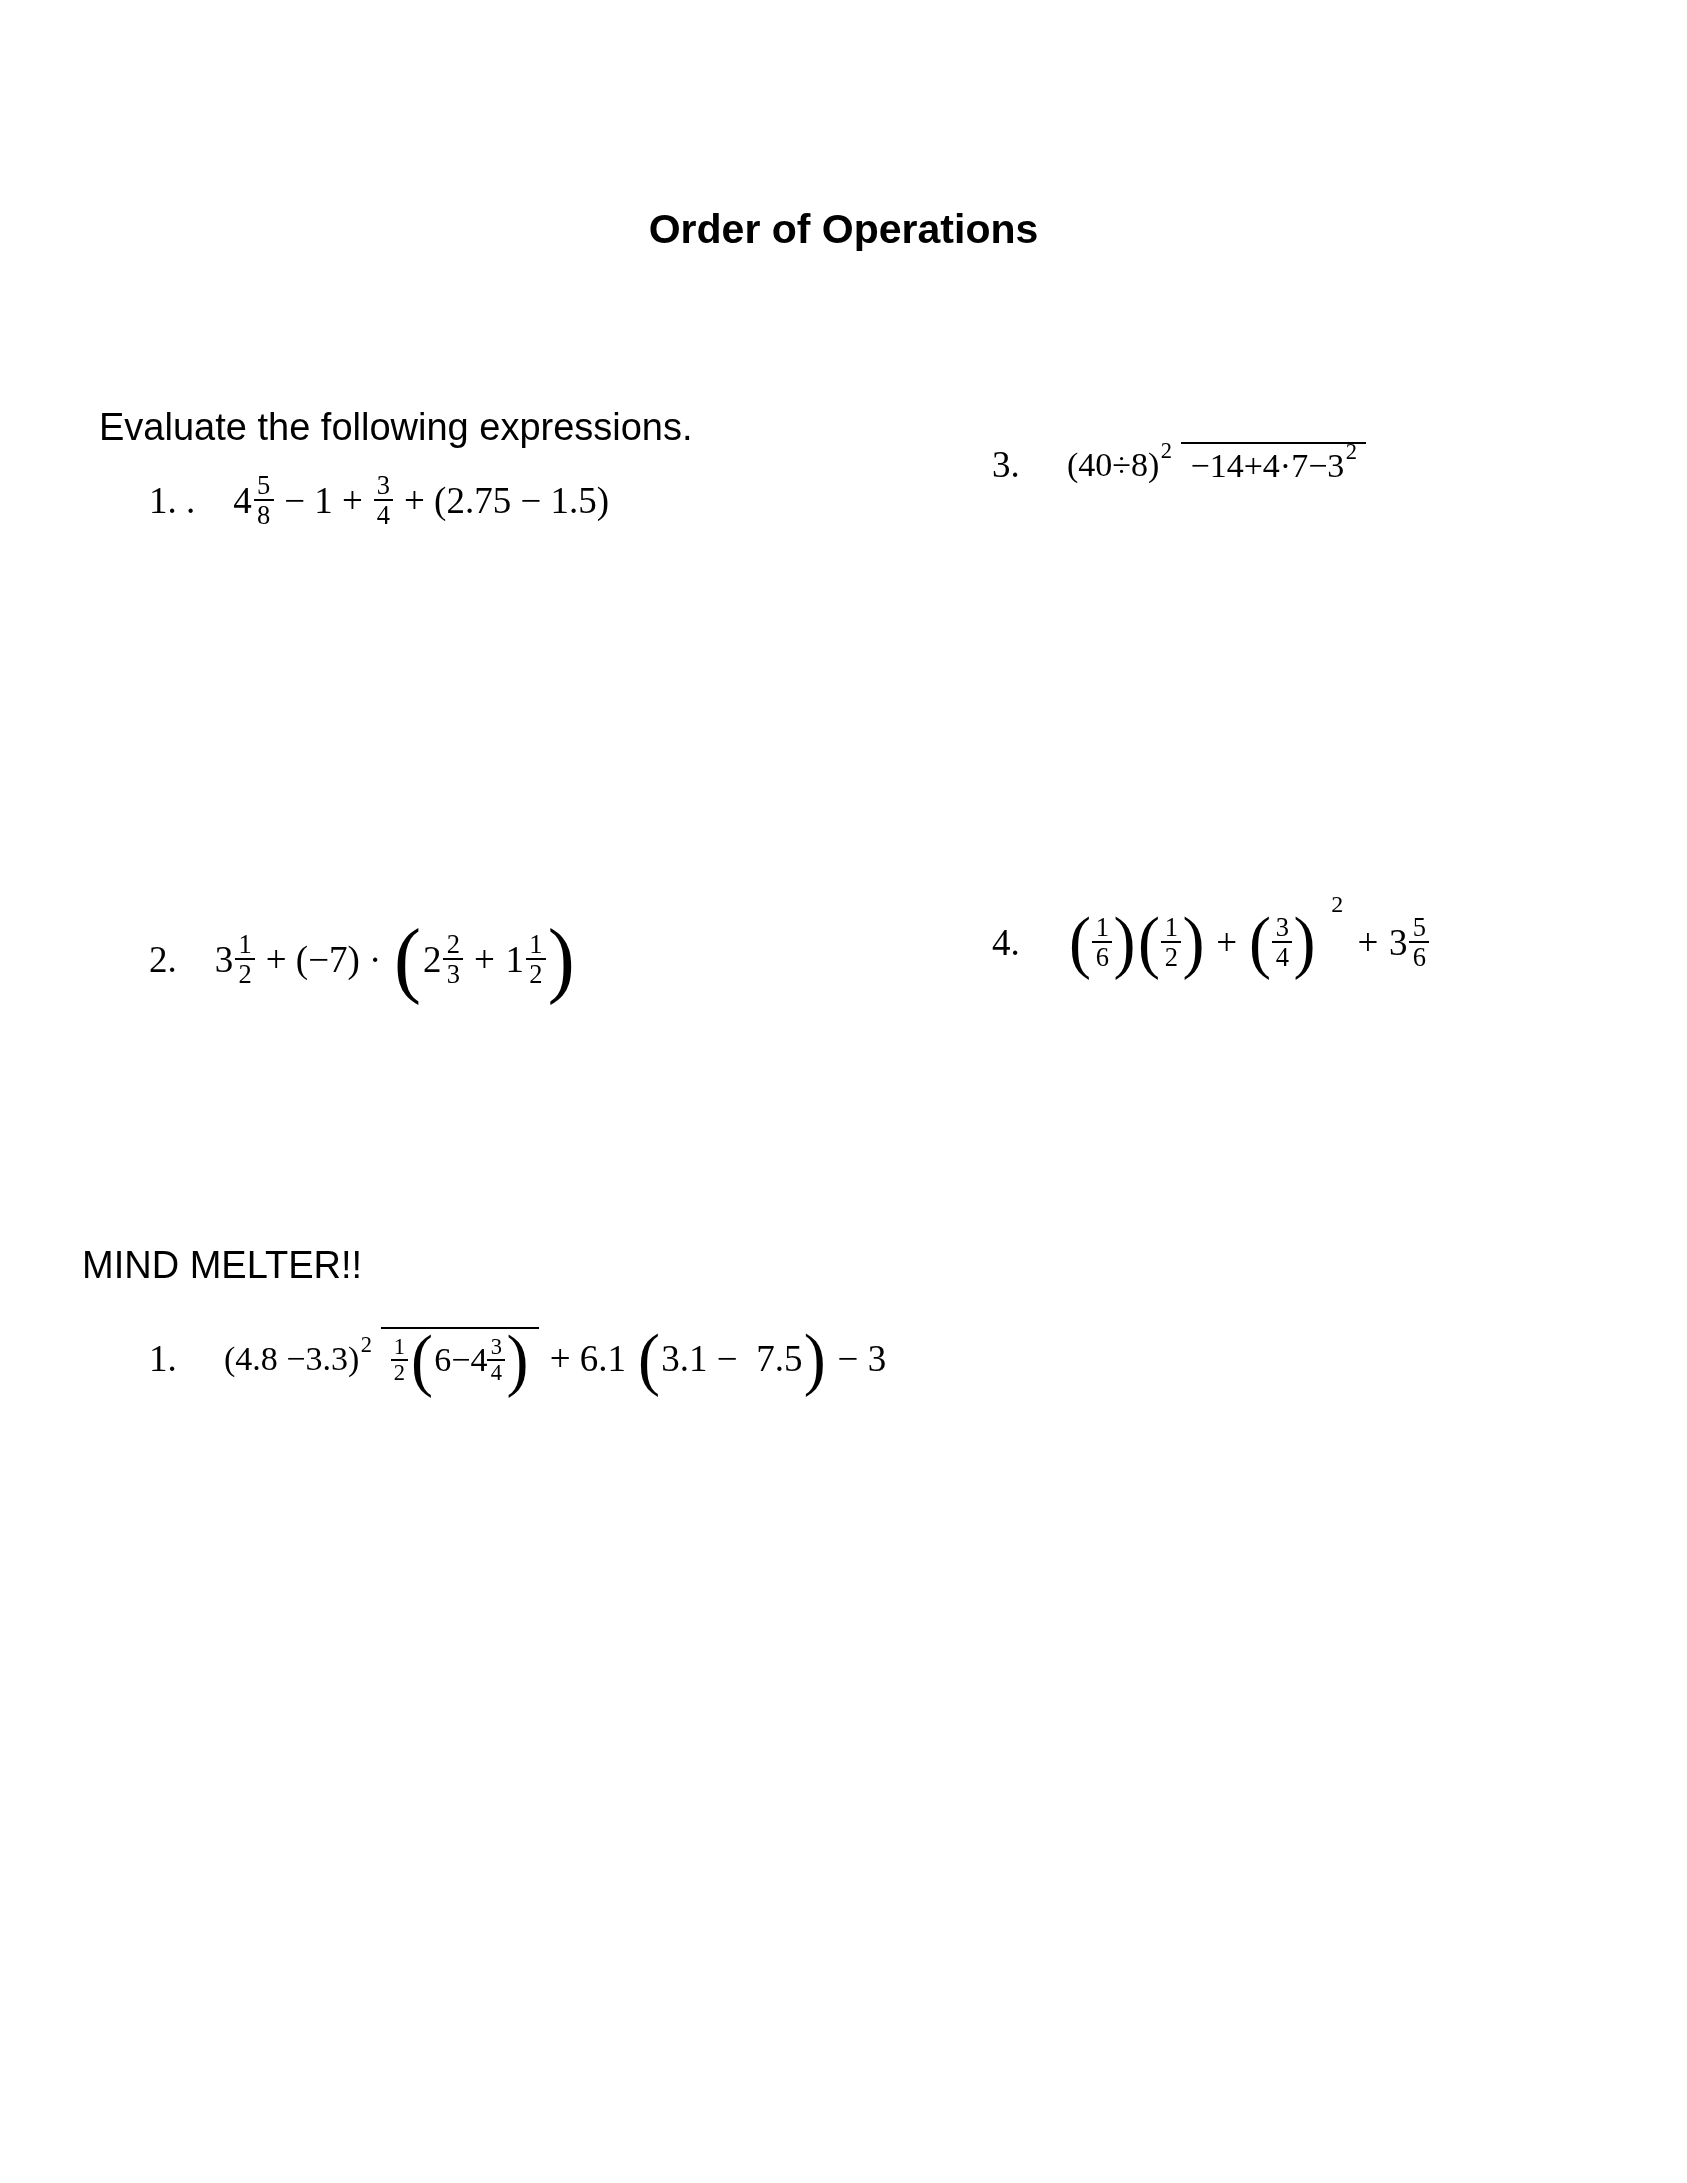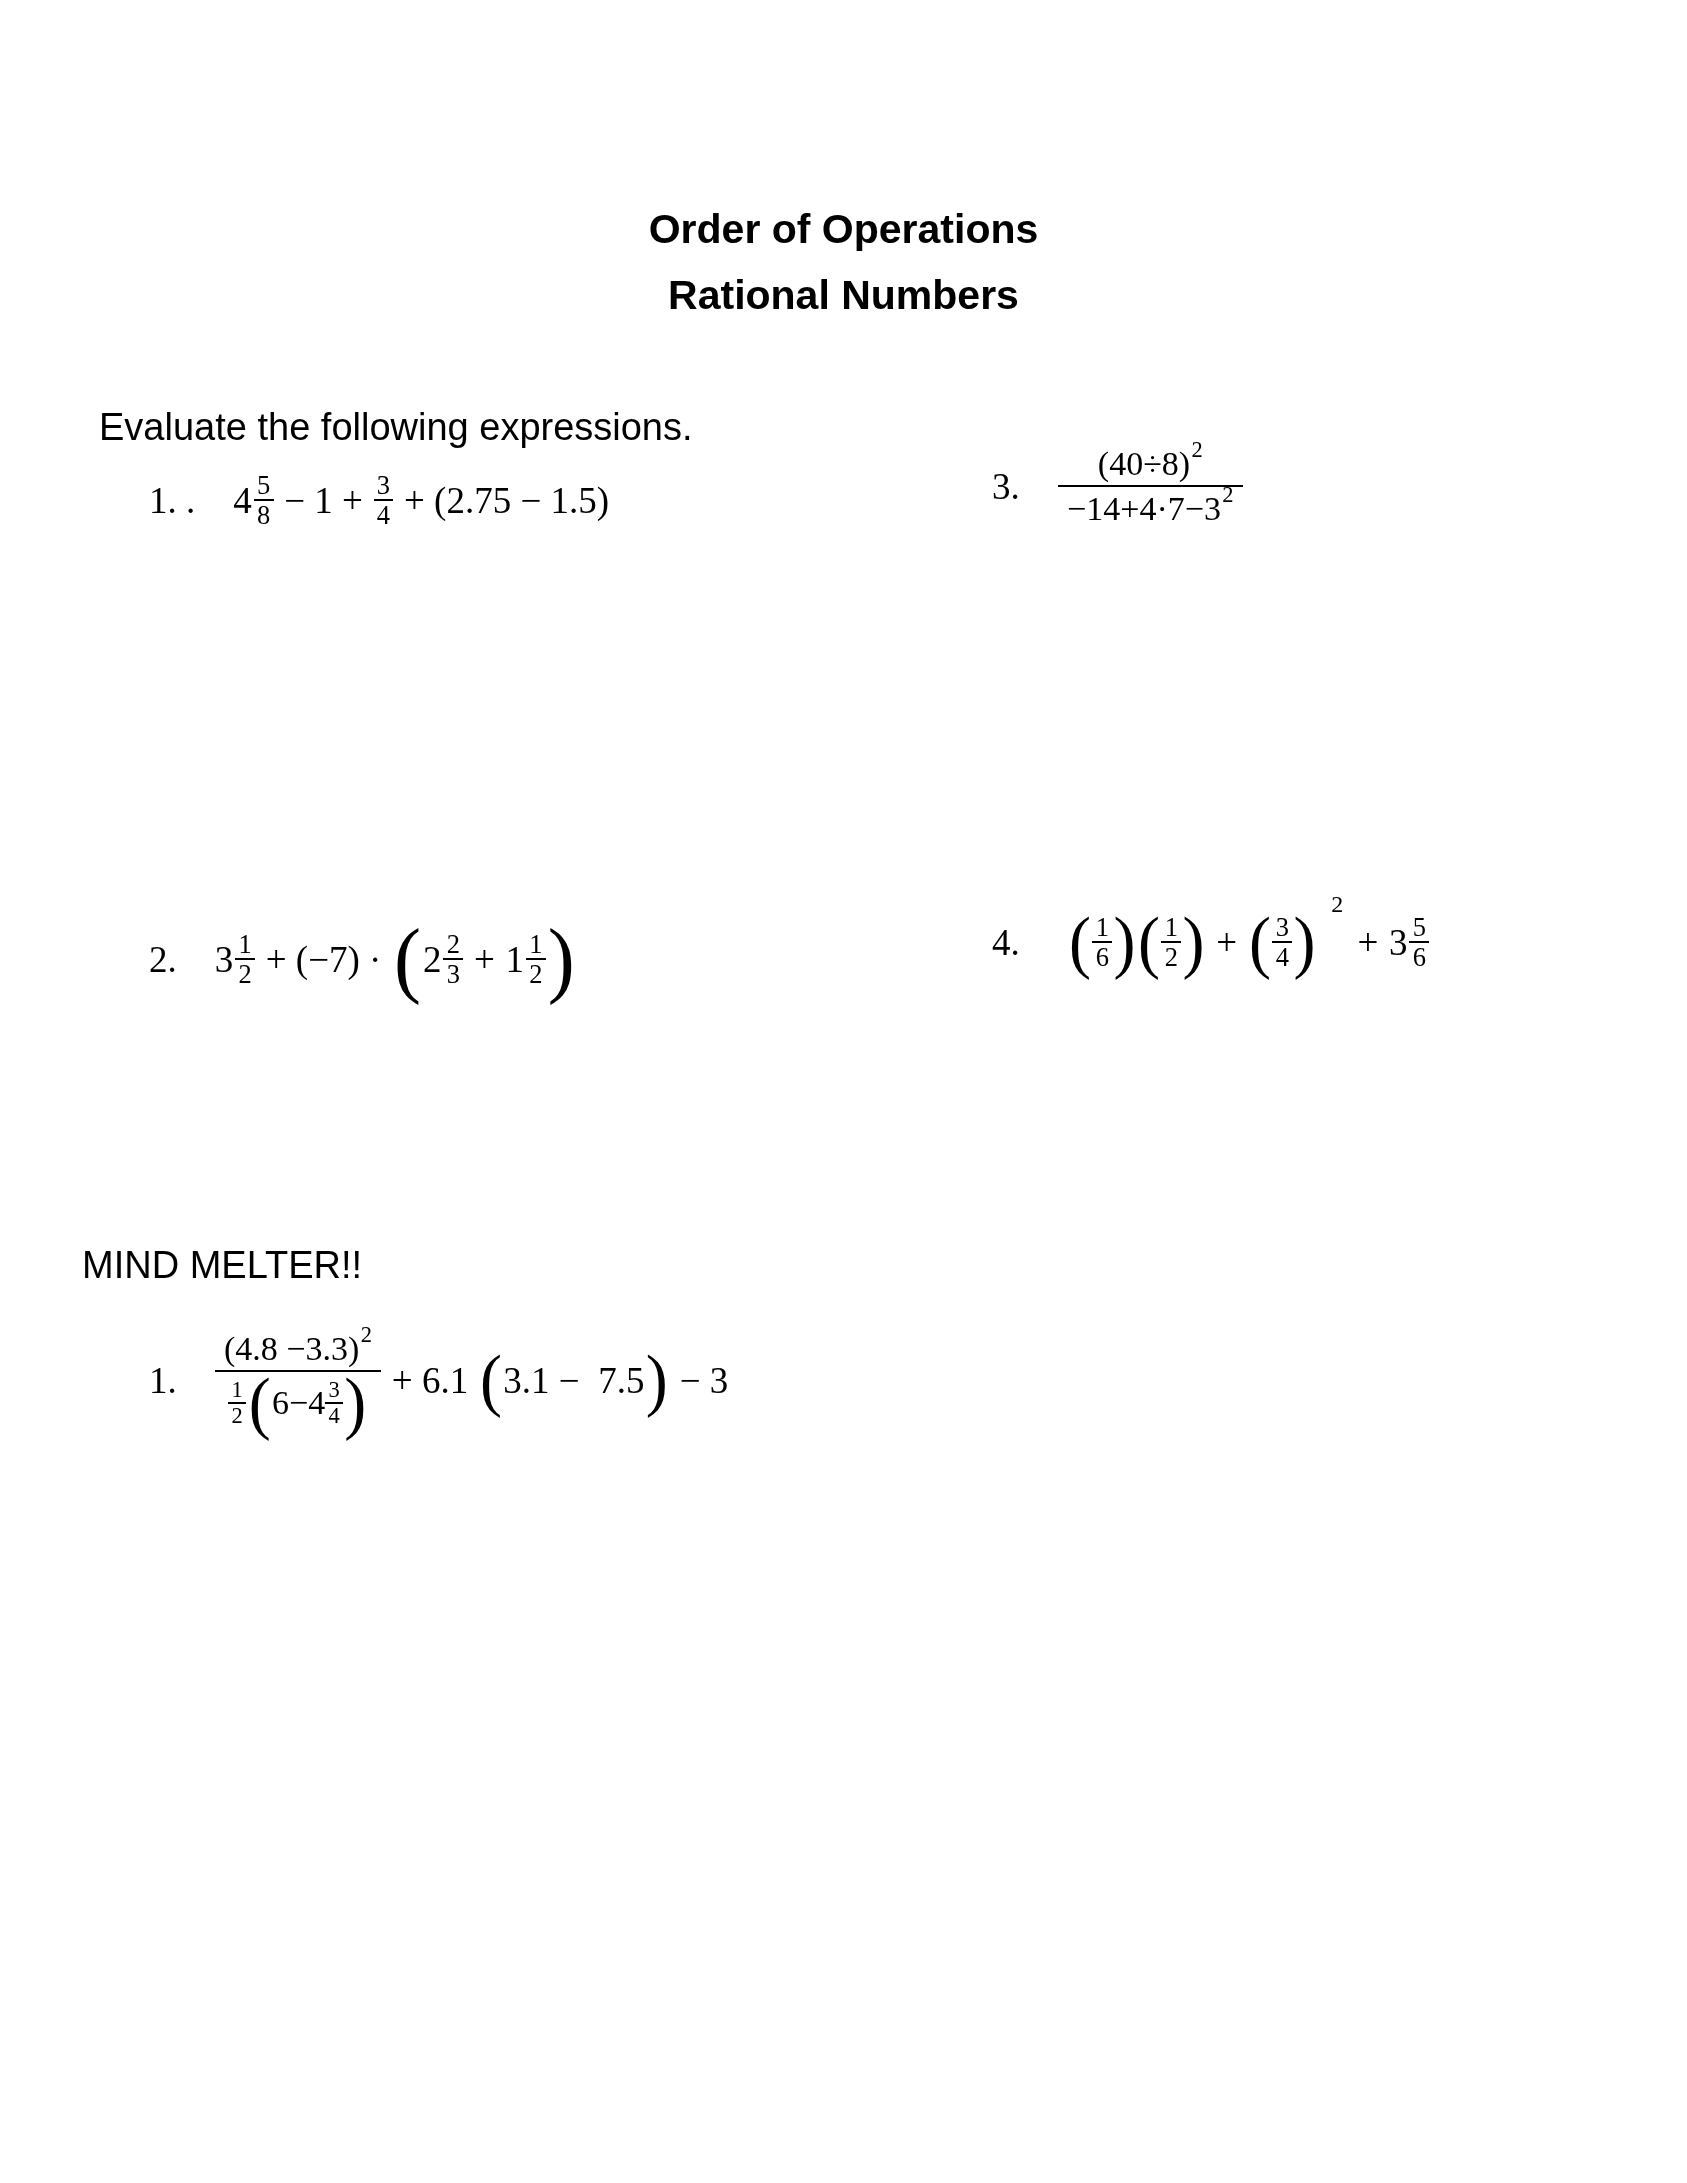--- a/index.html
+++ b/index.html
@@ -65,39 +65,38 @@
   }
 
   
   .pgroup { display:inline-flex; align-items:center; }
   .pow { position:relative; margin-right:30px; }
   .pow > .exp {
     position:absolute; top:-22.5px; right:-26.5px; font-size:24px;
   }
 
   
-  .vfrac { display:inline-flex; flex-direction:column; align-items:stretch;text-align:right; }
+  .vfrac { display:inline-flex; align-items:stretch;text-align:right; }
   .vnum, .vden {
     display:flex; align-items:center; justify-content:center;
     font-size:34px; padding:2.6px 9.3px;
   }
   .vden { border-top:2.6px solid #000; }
   .exp-inline { font-size:22.5px; position:relative; top:-0.62em; margin-left:1.3px; }
 
   .coef-frac { font-size:22.5px; margin-right:1.3px; }
   .den-frac  { font-size:22.5px; }
 </style>
 </head>
 <body>
 
 <div class="page">
 
   <div class="title-block">
     <div>Order of Operations</div>
-    <div>Rational Numbers</div>
   </div>
 
   <div class="section-heading" id="heading-instructions">Evaluate the following expressions.</div>
 
   <div class="math" id="problem-1">
     <span class="plabel">1. .</span>
     <span class="mixed">
       <span class="whole">4</span>
       <span class="frac">
         <span class="fn">5</span>

